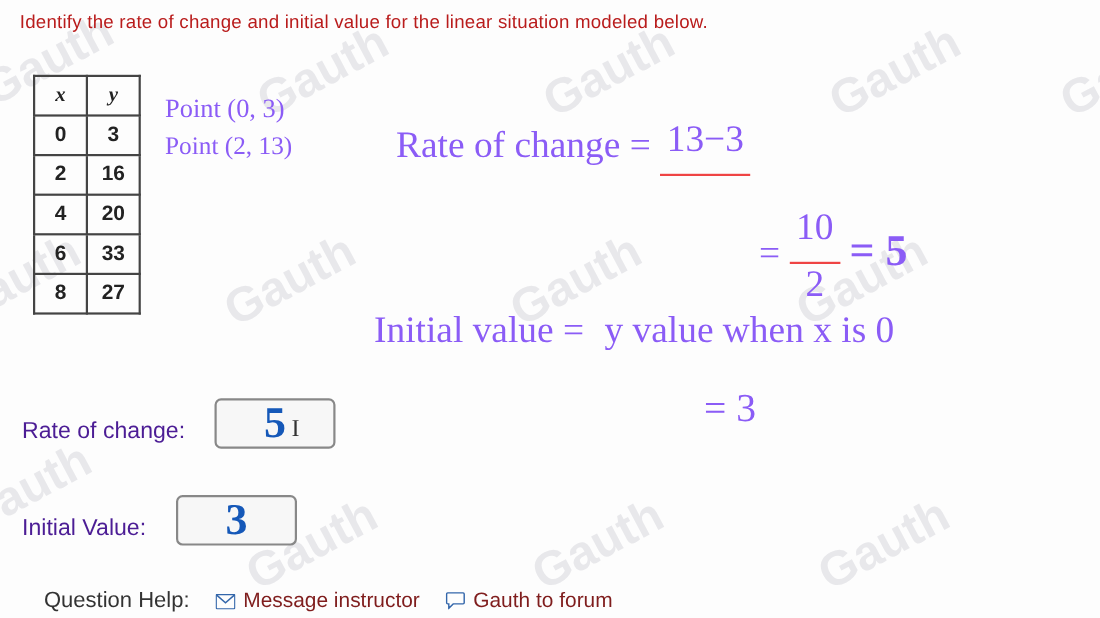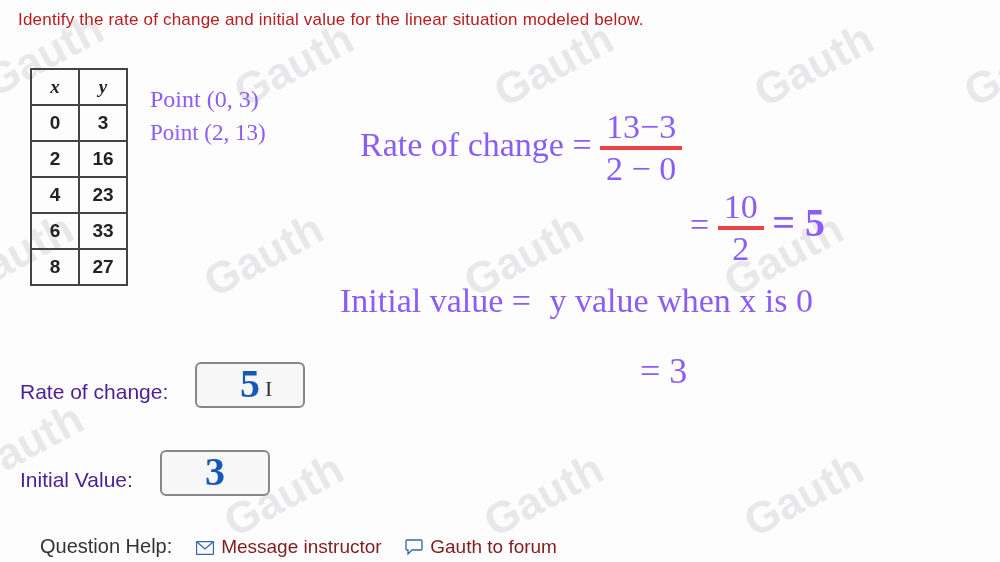--- a/index.html
+++ b/index.html
@@ -62,21 +62,21 @@
     font-family: "Comic Sans MS", "Bradley Hand", cursive;
     font-size: 40px;
     font-weight: bold;
   }
   .frac {
     display: inline-block;
     vertical-align: middle;
     text-align: center;
     line-height: 1;
   }
-  .frac .num { display:block; border-bottom: 4px solid #ef4444; padding: 0 6px 2px; text-align: center; }
+  .frac .num { display:block; border-bottom: 2px solid #ef4444; padding: 0 6px 14px; text-align: center; }
   .frac .den { display:block; padding-top: 2px; }
 
   
   .printed-label {
     position: absolute;
     font-size: 21px;
     color: #4c1d95;
   }
   .input-box {
     position: absolute;
@@ -140,41 +140,40 @@
   <tr>
     <td>0</td>
     <td>3</td>
   </tr>
   <tr>
     <td>2</td>
     <td>16</td>
   </tr>
   <tr>
     <td>4</td>
-    <td>23</td>
+    <td>20</td>
   </tr>
   <tr>
     <td>6</td>
     <td>33</td>
   </tr>
   <tr>
     <td>8</td>
     <td>27</td>
   </tr>
 </tbody>
   </table>
 
 <div class="hand-red" style="top:86px; left:150px; font-size:24px;">Point (0, 3)</div>
 <div class="hand-red" style="top:120px; left:150px; font-size:23px;">Point (2, 13)</div>
 
 <div class="hand-red" style="top:110px; left:360px; font-size:34px;">
   <span>Rate of change =</span>
   <span class="frac">
     <span class="num">13−3</span>
-    <span class="den">2 − 0</span>
   </span>
 </div>
 
 <div class="hand-red" style="top:190px; left:690px; font-size:34px;">
   <span>= </span>
   <span class="frac">
     <span class="num">10</span>
     <span class="den">2</span>
   </span>
   <span style="font-size:40px; font-weight:bold;">= 5</span>

